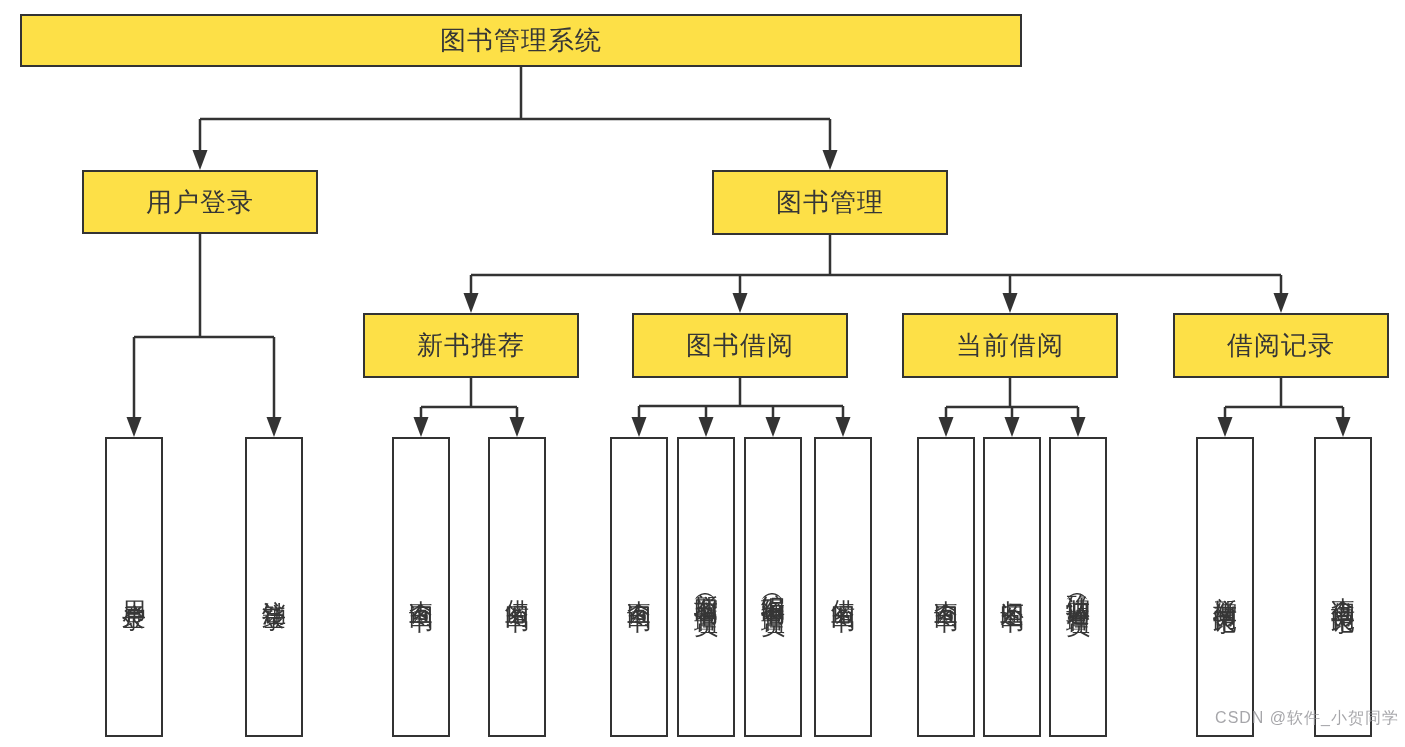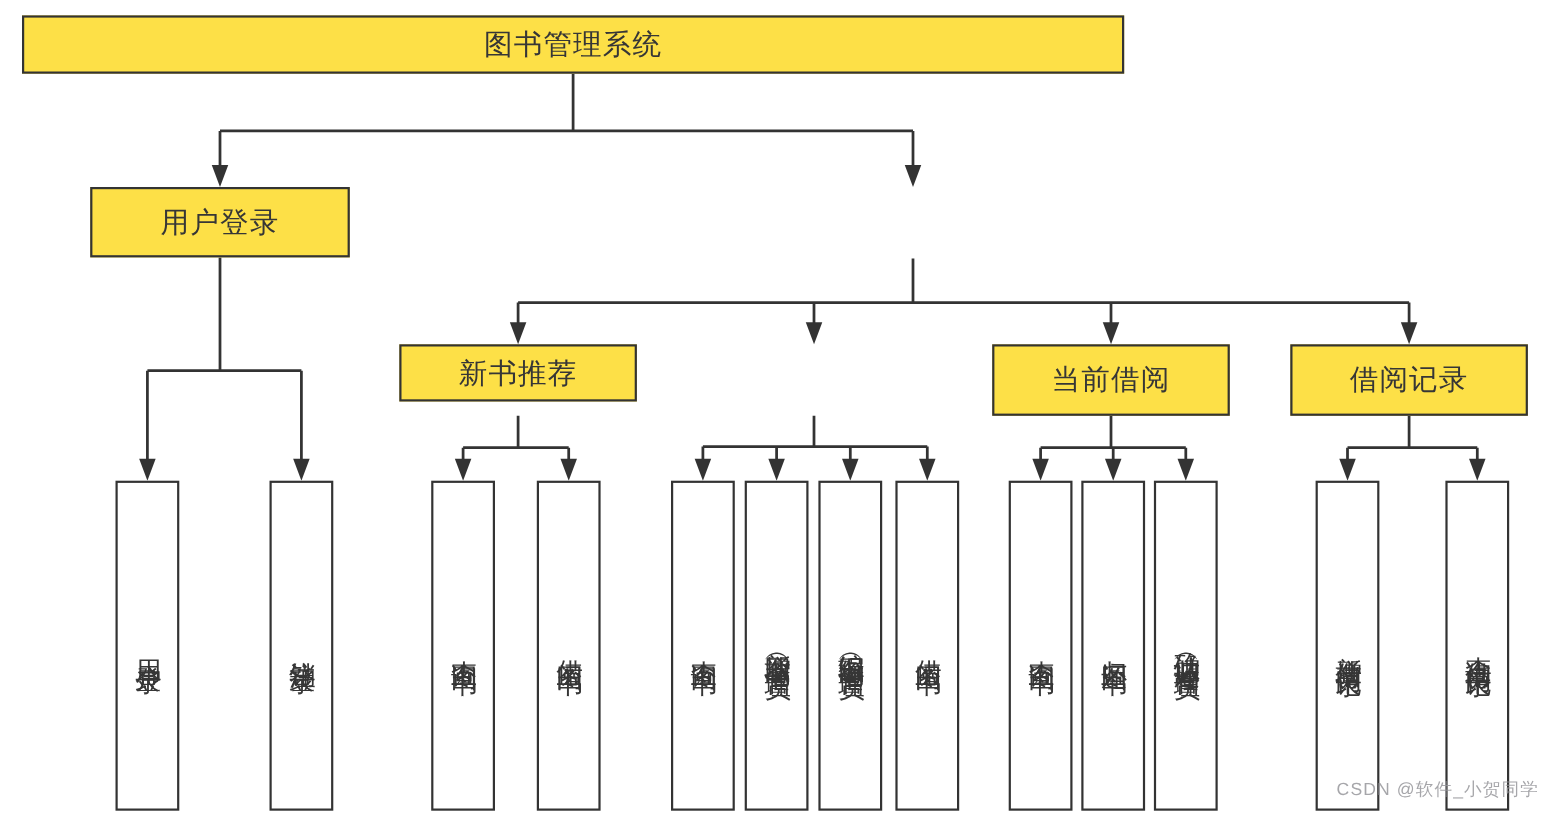--- a/index.html
+++ b/index.html
@@ -95,23 +95,29 @@
     <polygon points="1335.5,417 1350.5,417 1343,437"></polygon>
   </svg>
 
   <div class="node" style="left:20px;top:14px;width:1002px;height:53px;">
     <span>图书管理系统</span>
   </div>
 
   <div class="node" style="left:82px;top:170px;width:236px;height:64px;">
     <span>用户登录</span>
   </div>
+  <div class="node" style="left:712px;top:170px;width:236px;height:65px;">
+    <span>图书管理</span>
+  </div>
 
-  <div class="node" style="left:363px;top:313px;width:216px;height:52px;">
+  <div class="node" style="left:363px;top:313px;width:216px;height:65px;">
     <span>新书推荐</span>
+  </div>
+  <div class="node" style="left:632px;top:313px;width:216px;height:65px;">
+    <span>图书借阅</span>
   </div>
   <div class="node" style="left:902px;top:313px;width:216px;height:65px;">
     <span>当前借阅</span>
   </div>
   <div class="node" style="left:1173px;top:313px;width:216px;height:65px;">
     <span>借阅记录</span>
   </div>
 
   <div class="vnode" style="left:105px;top:437px;width:58px;height:300px;">
     <span>用户登录</span>

